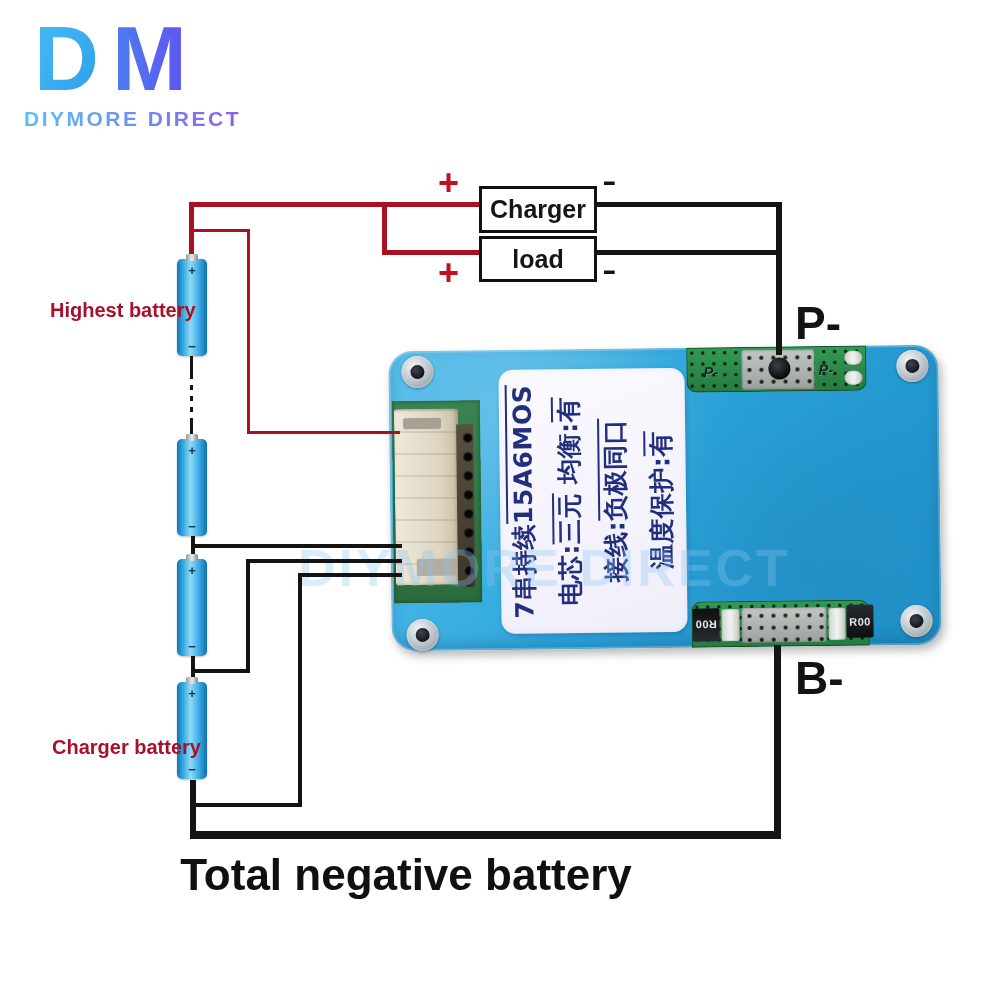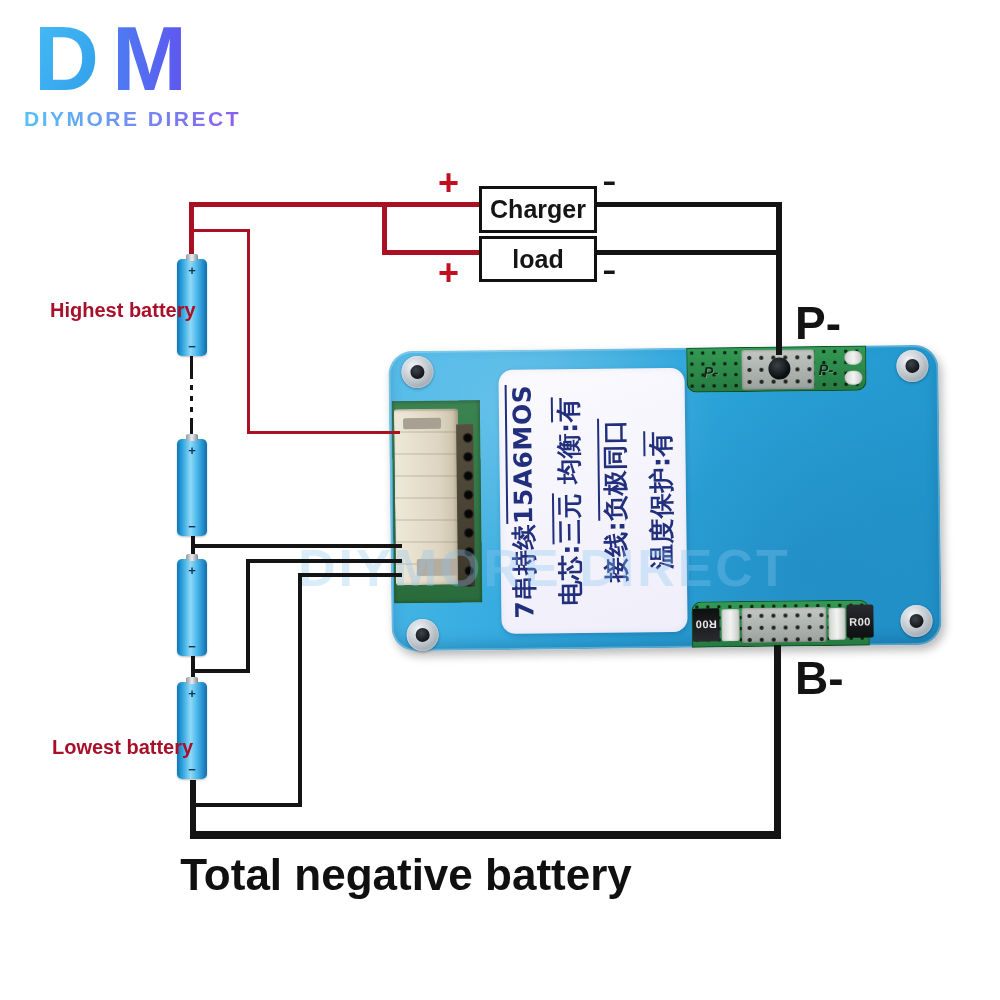--- a/index.html
+++ b/index.html
@@ -172,21 +172,21 @@
     <div class="bat-plus">+</div>
     <div class="bat-minus">−</div>
   </div>
   <div class="battery" style="left:177px;top:682px">
     <div class="bat-nub"></div>
     <div class="bat-plus">+</div>
     <div class="bat-minus">−</div>
   </div>
 
   <div class="abs batlabel" style="left:50px;top:299px">Highest battery</div>
-  <div class="abs batlabel" style="left:52px;top:736px">Lowest battery</div>
+  <div class="abs batlabel" style="left:52px;top:736px">Charger battery</div>
   <div class="abs total-label">Total negative battery</div>
 
   <div class="abs board-wrap">
     <div class="board"></div>
 
     <div class="strip strip-top">
       <div class="pad" style="left:55px;top:3px;width:73px;height:40px"></div>
       <div class="hole" style="left:82px;top:11px;width:22px;height:22px"></div>
       <div class="silk" style="left:17px;top:17px">P-</div>
       <div class="silk" style="left:132px;top:16px">P-</div>

